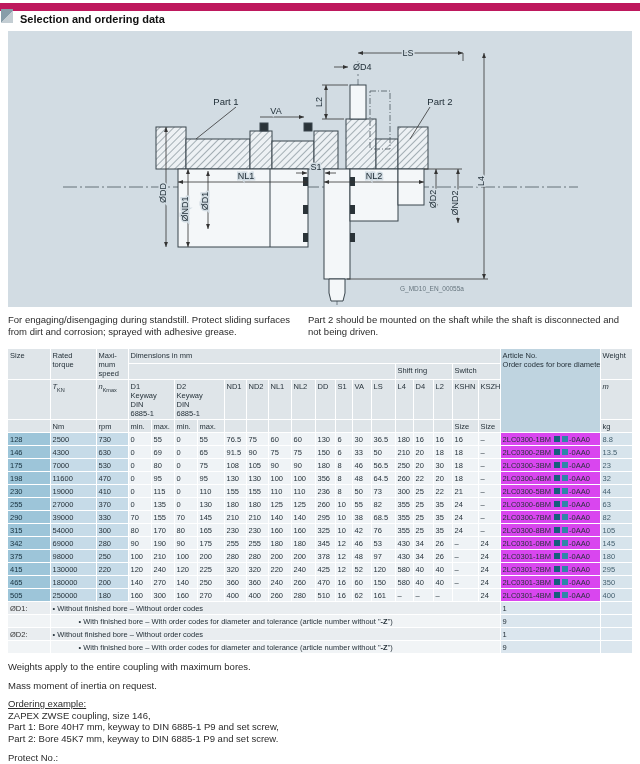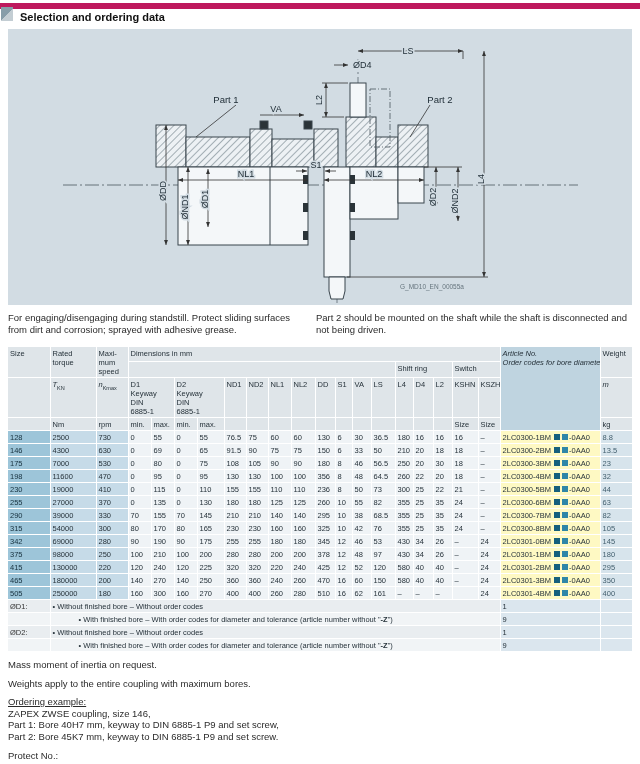--- a/index.html
+++ b/index.html
@@ -1,44 +1,44 @@
 <!DOCTYPE html>
 <html><head>
 <meta charset="utf-8">
 <style>
   html,body{margin:0;padding:0;}
   body{width:640px;background:#fff;font-family:"Liberation Sans",sans-serif;color:#222;}
 
   
-  .page-header{position:relative;margin:3px 0 0 0;border-top:6px solid #be185d;height:18px;}
+  .page-header{position:relative;margin:3px 0 0 0;border-top:8px solid #be185d;height:18px;}
   .hdr-square{position:absolute;left:1px;top:-2px;width:12px;height:14px;
     background:linear-gradient(135deg,#879da9 0%,#879da9 50%,#c3cdd3 50%,#c3cdd3 100%);}
   .page-title{display:block;margin-left:20px;padding-top:2px;font-size:11px;font-weight:bold;color:#111;}
 
   
   .diagram-panel{margin:2px 0 0 8px;width:624px;height:276px;background:#d2dce3;}
   .dim-label{font-size:9px;fill:#1c2a33;paint-order:stroke;stroke:#d2dce3;stroke-width:3px;}
   .part-label{font-size:9.5px;fill:#1c2a33;paint-order:stroke;stroke:#d2dce3;stroke-width:3px;}
   .cap-label{font-size:6.5px;fill:#66757e;}
 
   
-  .intro{display:flex;gap:8px;margin:7px 0 0 8px;width:624px;font-size:9.5px;line-height:11.5px;color:#2b2b2b;}
+  .intro{display:flex;gap:0;margin:7px 0 0 8px;width:624px;font-size:9.5px;line-height:11.5px;color:#2b2b2b;}
   .intro .col-l{width:300px;}
   .intro .col-r{flex:1;}
 
   
   table.data{border-collapse:collapse;table-layout:fixed;width:624px;margin:12px 0 0 8px;font-size:7.5px;line-height:9px;color:#26323a;}
   table.data th,table.data td{border-right:1px solid #fff;border-bottom:1px solid #fff;padding:1.5px 1px 1.5px 2px;
     text-align:left;vertical-align:top;font-weight:normal;overflow:hidden;white-space:nowrap;}
   thead th{background:#dfe5e9;}
-  th.h-art{background:#bfd4e0;white-space:normal;line-height:9px;font-style:italic;}
+  th.h-art{background:#bfd4e0;white-space:normal;line-height:9px;}
   .c-size{background:#9dc5d9;font-weight:bold;color:#16303d;padding-left:4px;}
   .c-blue{background:#c6dbe8;}
   .c-dim{background:#eff3f6;}
-  .c-art{background:#fef9c3;font-weight:bold;white-space:nowrap;}
+  .c-art{background:#d946ef;font-weight:bold;white-space:nowrap;}
   .c-wt{background:#d7e4ec;color:#44606f;}
   .sq{display:inline-block;width:6px;height:6px;margin:0 1px 1px 1px;vertical-align:middle;}
   .sq1{background:#155f7d;}
   .sq2{background:#2e86a8;}
   i.mvar{font-style:italic;}
   sub{font-size:5.5px;}
   
   .fn-label{background:#e9edf0;color:#333;}
   .fn-text{background:#e9edf0;}
   .fn-code{background:#dbe6ee;font-weight:bold;text-align:right;padding-right:10px;}
@@ -580,22 +580,22 @@
       <tr class="fn-alt">
         <td class="fn-label"></td>
         <td class="fn-text" colspan="19"><span>• With finished bore – With order codes for diameter and tolerance (article number without "</span><b>-Z</b><span>")</span></td>
         <td class="fn-code">9</td>
         <td class="fn-wt"></td>
       </tr>
     </tbody>
 </table>
 
 <div class="notes">
+  <p>Weights apply to the entire coupling with maximum bores.</p>
   <p>Mass moment of inertia on request.</p>
-  <p>Weights apply to the entire coupling with maximum bores.</p>
 </div>
 
 <div class="ordering">
   <div class="u">Ordering example:</div>
   <div>ZAPEX ZWSE coupling, size 146,</div>
   <div>Part 1: Bore 40H7 mm, keyway to DIN 6885-1 P9 and set screw,</div>
   <div>Part 2: Bore 45K7 mm, keyway to DIN 6885-1 P9 and set screw.</div>
 </div>
 
 <div class="article-block">

